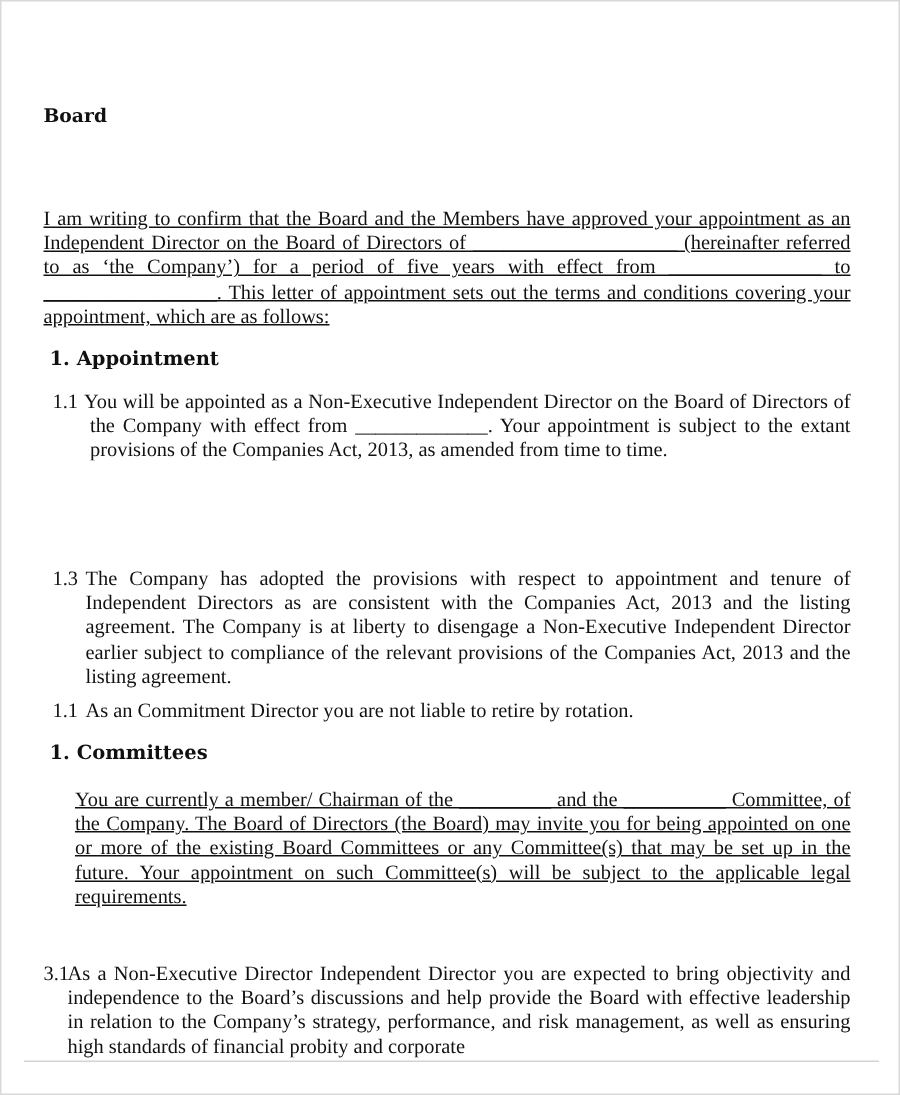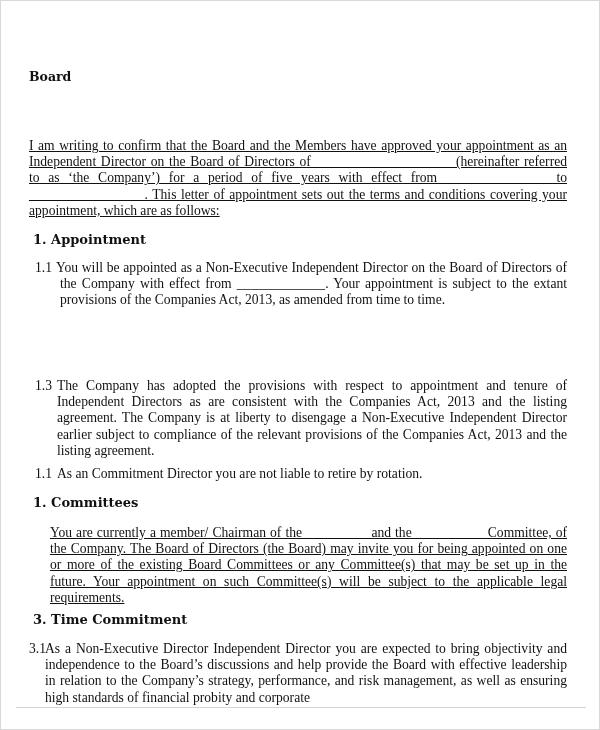--- a/index.html
+++ b/index.html
@@ -52,21 +52,20 @@
 
   <div class="item serif" style="left:35px; top:466px; width:532px;">
     <span class="num">1.1</span>
     <div class="txt" style="margin-left:22px;">As an Commitment Director you are not liable to retire by rotation.</div>
   </div>
 
   <div class="heading bold" style="left:33px; top:495px;">1. Committees</div>
 
   <div class="para serif" style="left:50px; top:525px; width:517px;">You are currently a member/ Chairman of the _________ and the __________ Committee, of the Company. The Board of Directors (the Board) may invite you for being appointed on one or more of the existing Board Committees or any Committee(s) that may be set up in the future. Your appointment on such Committee(s) will be subject to the applicable legal requirements.</div>
 
-  <div class="heading bold" style="left:33px; top:612px;">3. Time Commitment</div>
 
   <div class="item serif" style="left:29px; top:641px; width:538px;">
     <span class="num">3.1</span>
     <div class="txt" style="margin-left:16px;">As a Non-Executive Director Independent Director you are expected to bring objectivity and independence to the Board’s discussions and help provide the Board with effective leadership in relation to the Company’s strategy, performance, and risk management, as well as ensuring high standards of financial probity and corporate</div>
   </div>
 
   <div class="rule"></div>
 </div>
 
 </body></html>

